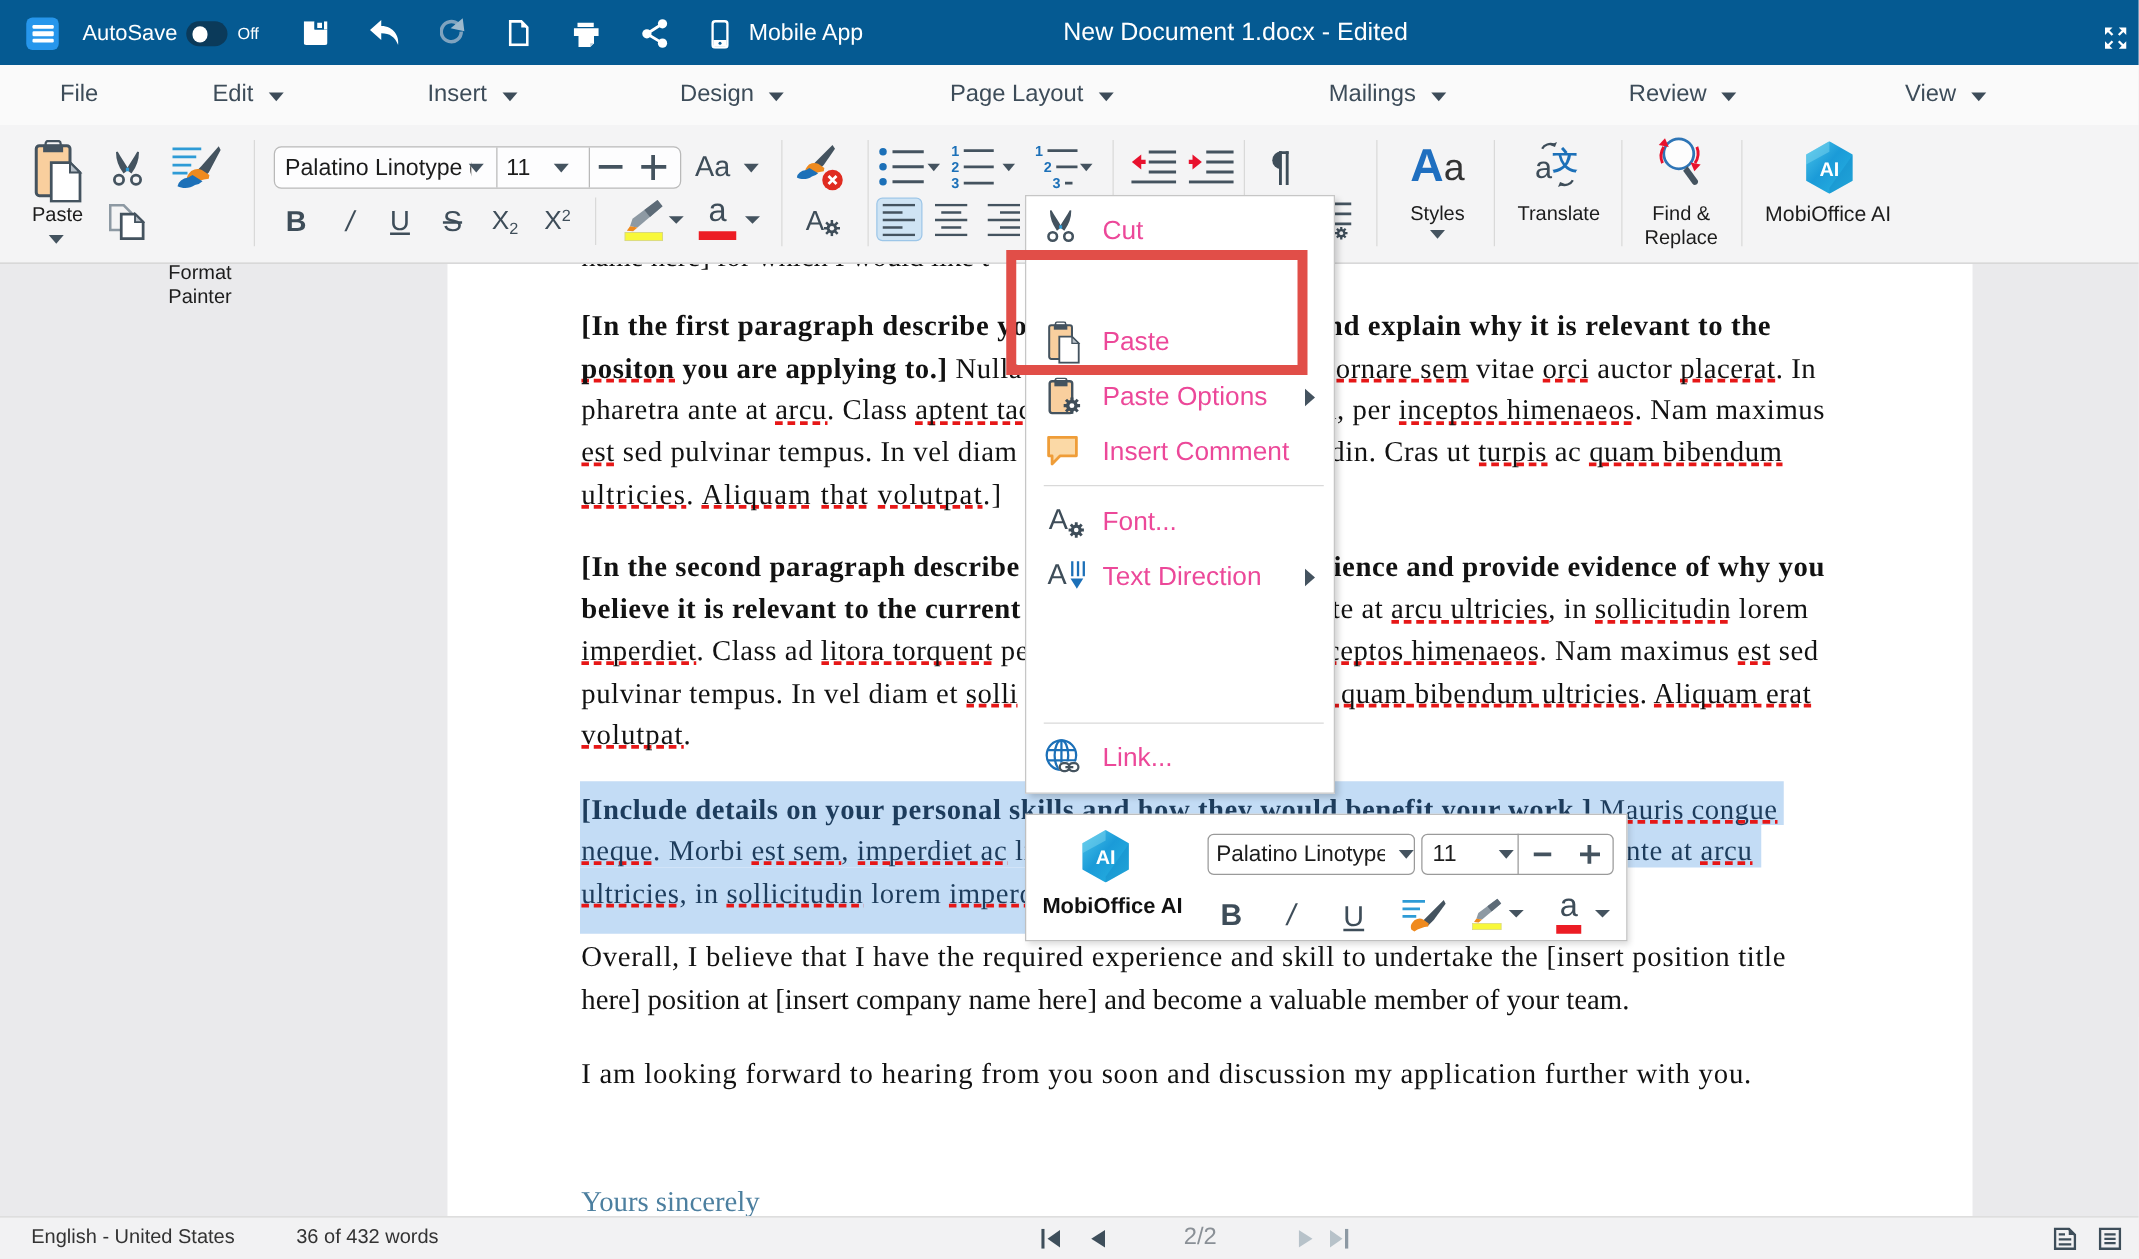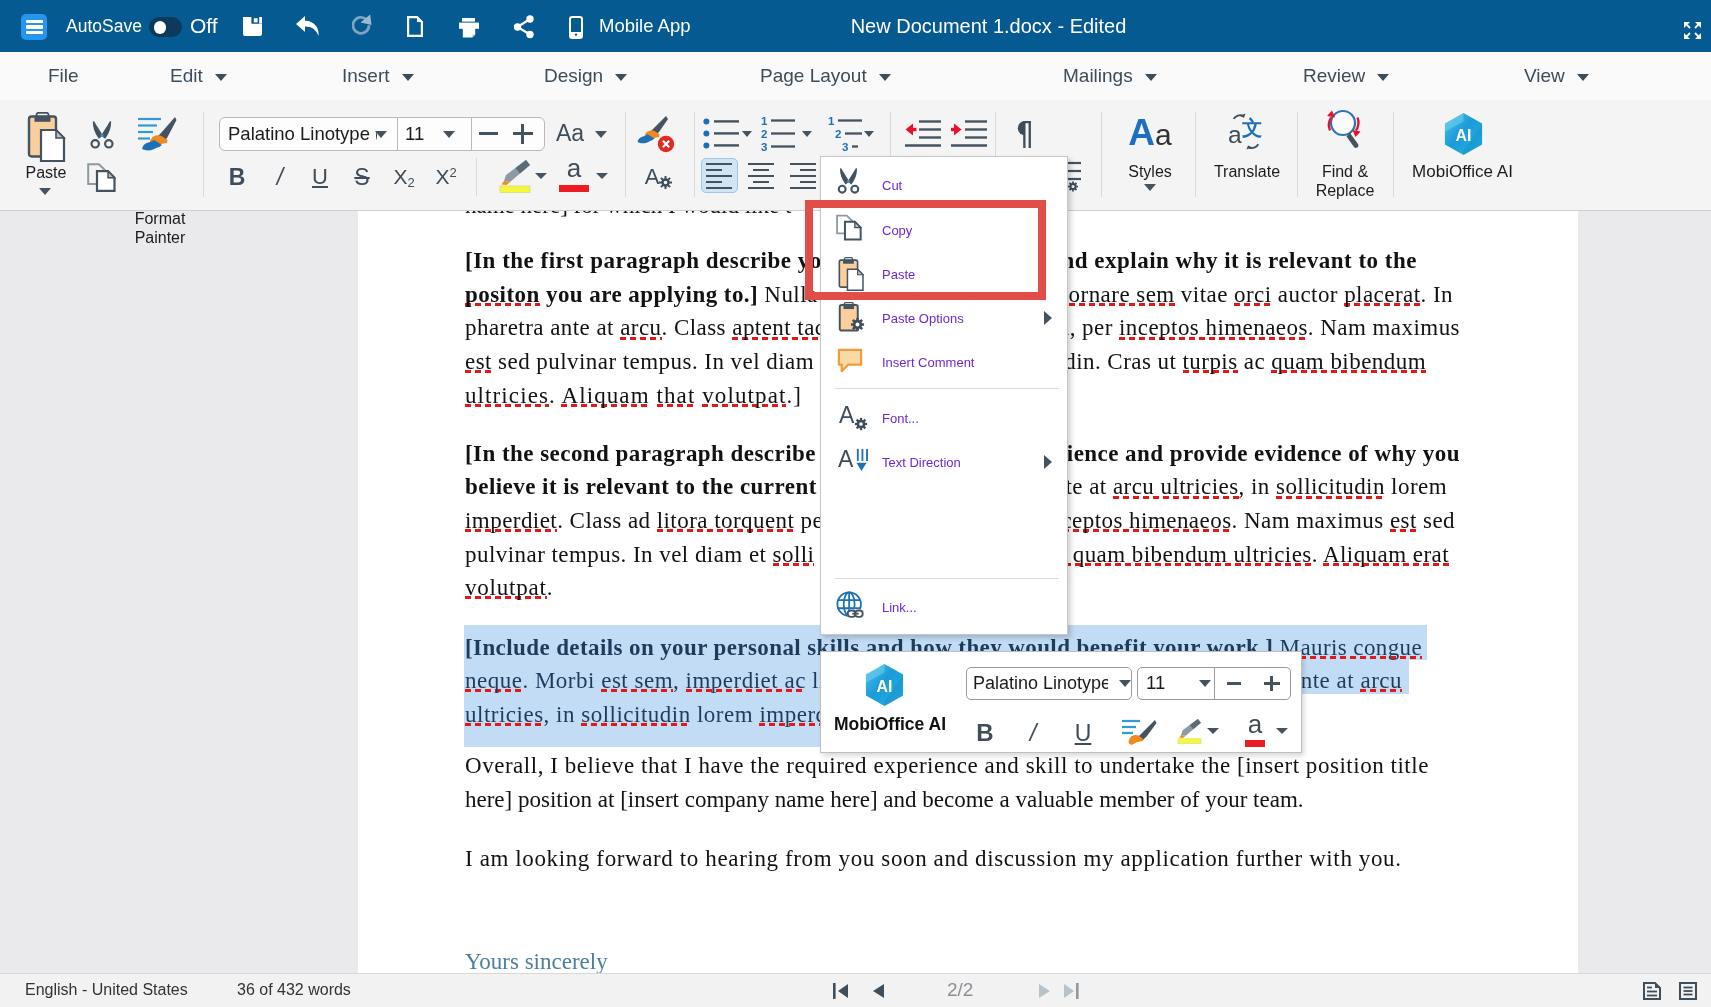--- a/index.html
+++ b/index.html
@@ -22,21 +22,21 @@
   .rr { position:absolute; right:0; top:0; }
   
   .mi { position:absolute; top:0; height:48px; display:flex; align-items:center; font-size:19px; color:#3d4c59; }
   .caret { display:inline-block; width:0; height:0; border-left:6.5px solid transparent; border-right:6.5px solid transparent; border-top:7px solid #3d4c59; margin-left:12px; margin-top:3px; }
   
   .vsep { position:absolute; width:1px; background:#d9d9d9; }
   .rlab { position:absolute; font-size:16px; color:#1c1c1c; text-align:center; white-space:pre; line-height:18.5px; }
   
   #ctxmenu { left:820px; top:155.5px; width:248px; height:479.5px; background:#ffffff; border:1px solid #c6c6c6; box-shadow:3px 3px 5px rgba(0,0,0,0.18); z-index:30; }
   .cmi { position:absolute; left:0; width:100%; height:44px; }
-  .cmt { position:absolute; left:61px; top:50%; transform:translateY(-50%); font-size:13px; color:#6d28d9; white-space:pre; }
+  .cmt { position:absolute; left:61px; top:50%; transform:translateY(-50%); font-size:21px; color:#ec4899; white-space:pre; }
   .cms { position:absolute; left:14px; right:8px; height:1px; background:#d9d9d9; }
   
   #minibar { left:820px; top:651px; width:482px; height:101.5px; background:#ffffff; border:1px solid #bfbfbf; box-shadow:2px 3px 5px rgba(0,0,0,0.15); z-index:30; }
   
   #redrect { left:805px; top:199.5px; width:241px; height:100.5px; border:8.5px solid #e14e48; z-index:40; }
   
   .st { position:absolute; font-size:16px; color:#333; top:50%; transform:translateY(-50%); }
 </style>
 </head>
 <body>
@@ -78,21 +78,21 @@
   <div class="abs" id="titlebar">
 
     <div class="abs" style="left:21px; top:14px; width:26px; height:26px; background:#2696ec; border-radius:5px;"></div>
     <div class="abs" style="left:25.5px; top:19.5px; width:17px; height:3.2px; background:#fff; border-radius:1px;"></div>
     <div class="abs" style="left:25.5px; top:25.4px; width:17px; height:3.2px; background:#fff; border-radius:1px;"></div>
     <div class="abs" style="left:25.5px; top:31.3px; width:17px; height:3.2px; background:#fff; border-radius:1px;"></div>
     <div class="abs" style="left:66px; top:0; height:52px; display:flex; align-items:center; color:#fff; font-size:17.5px;">AutoSave</div>
 
     <div class="abs" style="left:148.5px; top:17px; width:33px; height:20px; background:#0b3a5a; border-radius:10px;"></div>
     <div class="abs" style="left:153.5px; top:21px; width:12.5px; height:12.5px; background:#fff; border-radius:50%;"></div>
-    <div class="abs" style="left:190px; top:0; height:52px; display:flex; align-items:center; color:#fff; font-size:21px;">Off</div>
+    <div class="abs" style="left:190px; top:0; height:52px; display:flex; align-items:center; color:#fff; font-size:13px;">Off</div>
 
     <svg class="abs" style="left:243px; top:17px;" width="19" height="19" viewBox="0 0 19 19">
       <path d="M0 0 H8.6 V6.6 H19 V17 Q19 19 17 19 H2 Q0 19 0 17 Z" fill="#fff"></path>
       <path d="M19 6.6 V0 H8.6 V6.6 Z" fill="#055a92"></path>
       <rect x="10.8" y="1.2" width="3.8" height="4.2" fill="#fff"></rect>
       <rect x="16.2" y="0" width="2.8" height="6.6" fill="#fff"></rect>
     </svg>
 
     <svg class="abs" style="left:294px; top:15px;" width="28" height="25" viewBox="0 0 28 25">
       <path d="M11 1 L2 9 L11 17 V11.5 C18 11.5 22 14.5 24.5 21 C25.5 14 21 5.8 11 5.8 Z" fill="#fff"></path>
@@ -421,28 +421,20 @@
           <path d="M3.5 0.5 C6.5 6 9.5 10 12 14.5 L9 16.8 C5.5 12 3.5 7 3.5 0.5 Z" stroke-width="1.4"></path>
           <path d="M20.5 0.5 C17.5 6 14.5 10 12 14.5 L15 16.8 C18.5 12 20.5 7 20.5 0.5 Z" stroke-width="1.4"></path>
           <circle cx="5.2" cy="22.8" r="3.7" fill="none" stroke-width="2.2"></circle>
           <circle cx="18.8" cy="22.8" r="3.7" fill="none" stroke-width="2.2"></circle>
         </g>
         <rect x="10.7" y="13.2" width="2.6" height="2.8" fill="#2e9bd6"></rect>
       </svg>
       <div class="cmt">Cut</div>
     </div>
 
-    <div class="cmi" style="top:51px;">
-      <svg class="abs" style="left:15px; top:6px;" width="26" height="27" viewBox="0 0 29 29">
-        <path d="M1.2 1.2 H12 L18 7.2 V21 H1.2 Z" fill="none" stroke="#8d99a3" stroke-width="2"></path>
-        <path d="M10 8.2 H21 L27.5 14.7 V27.8 H10 Z" fill="#fff" stroke="#44535f" stroke-width="2.2"></path>
-        <path d="M21 8.2 V14.7 H27.5 Z" fill="#b9c1c9" stroke="#44535f" stroke-width="1.5"></path>
-      </svg>
-      <div class="cmt">Copy</div>
-    </div>
 
     <div class="cmi" style="top:95.5px;">
       <svg class="abs" style="left:17px; top:5px;" width="27" height="34" viewBox="0 0 40 50">
         <rect x="2" y="4.5" width="27" height="40" rx="2.5" fill="#f9cf9e" stroke="#44535f" stroke-width="2.4"></rect>
         <rect x="9.5" y="0.8" width="12" height="5" rx="2" fill="none" stroke="#44535f" stroke-width="1.8"></rect>
         <rect x="7.5" y="3.8" width="16" height="6" fill="#44535f"></rect>
         <path d="M14 18 H29 L37 26 V49 H14 Z" fill="#fff" stroke="#44535f" stroke-width="2.2"></path>
         <path d="M29 18 V26 H37 Z" fill="#b9c1c9" stroke="#44535f" stroke-width="1.6"></path>
       </svg>
       <div class="cmt">Paste</div>

